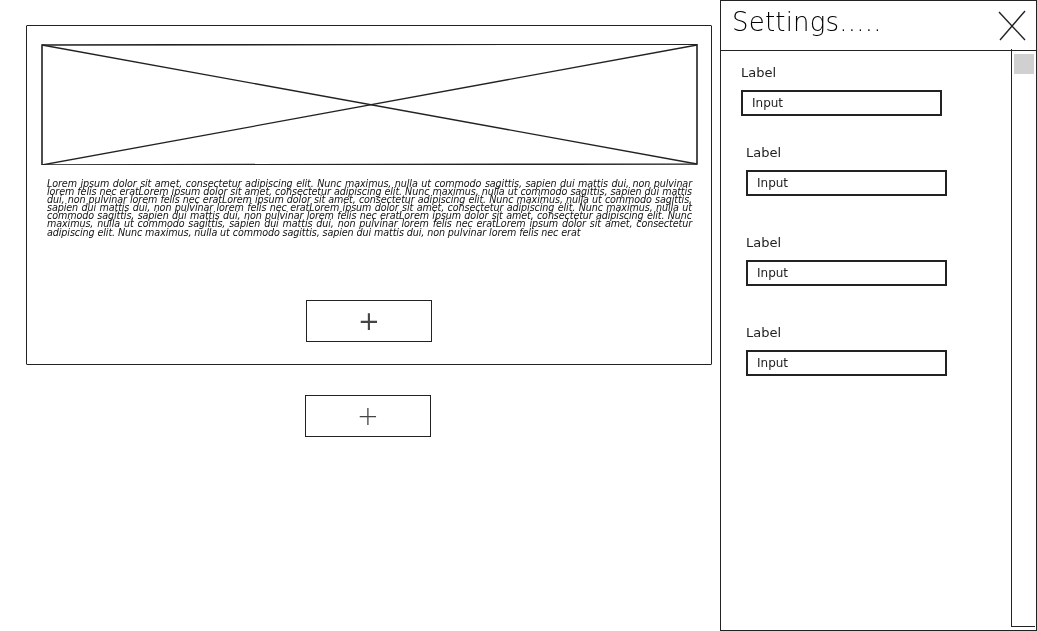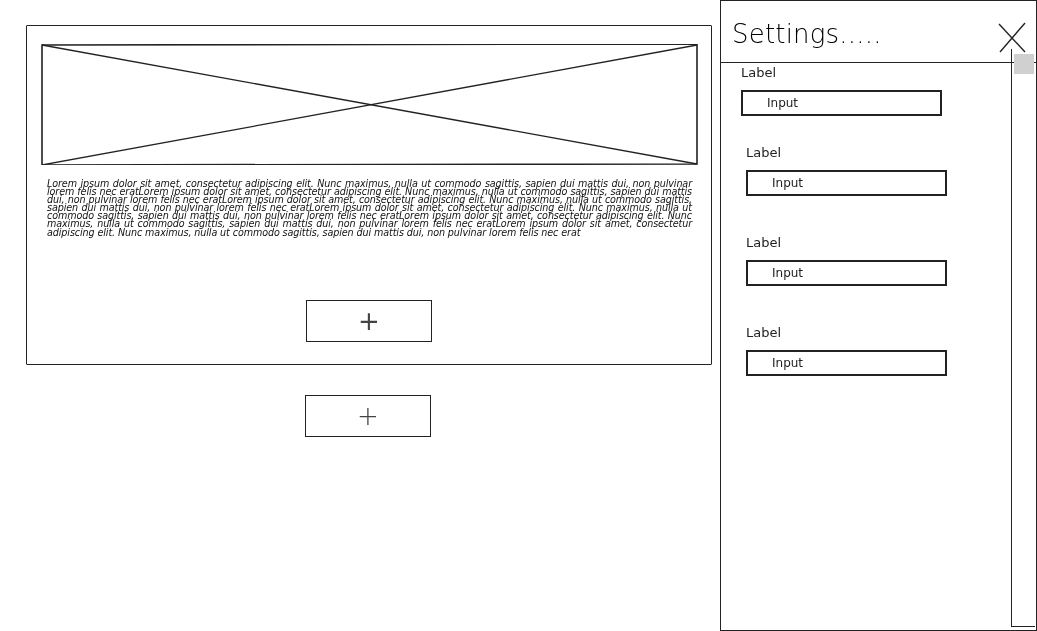--- a/index.html
+++ b/index.html
@@ -39,38 +39,37 @@
     .add-inner { left: 279px; top: 274px; }
     .add-outer { left: 305px; top: 395px; }
     .panel {
       position: absolute; left: 720px; top: 0; width: 317px; height: 631px;
       border: 1.5px solid #222;
       background: #fff;
     }
     .panel-header {
       position: absolute; left: 0; top: 0; width: 315px; height: 50px;
       border-bottom: 1.5px solid #222;
-      margin-top: 12px;
     }
     .panel-title {
       position: absolute; left: 11px; top: 6px;
       font-size: 26px; font-family: "DejaVu Sans", sans-serif; font-weight: 300;
       letter-spacing: 0.2px;
     }
     .close-btn {
       position: absolute; left: 276px; top: 9px; width: 30px; height: 32px; cursor: pointer;
     }
     .close-btn svg { width: 100%; height: 100%; display: block; }
     .field-label {
       position: absolute; font-size: 13px; color: #222;
     }
     .field-input {
       position: absolute; width: 201px; height: 26px;
       border: 2px solid #222; background: #fff;
-      font-size: 12px; padding-left: 24px; line-height: 22px; color: #222;
+      font-size: 12px; padding-left: 9px; line-height: 22px; color: #222;
       font-family: "DejaVu Sans", sans-serif;
     }
     .scrollbar {
       position: absolute; left: 290px; top: 48px; width: 24px; height: 578px;
       border-left: 1.5px solid #222; border-bottom: 1.5px solid #222;
     }
     .scroll-thumb {
       position: absolute; left: 2px; top: 5px; width: 20px; height: 20px;
       background: #d0d0d0;
     }

